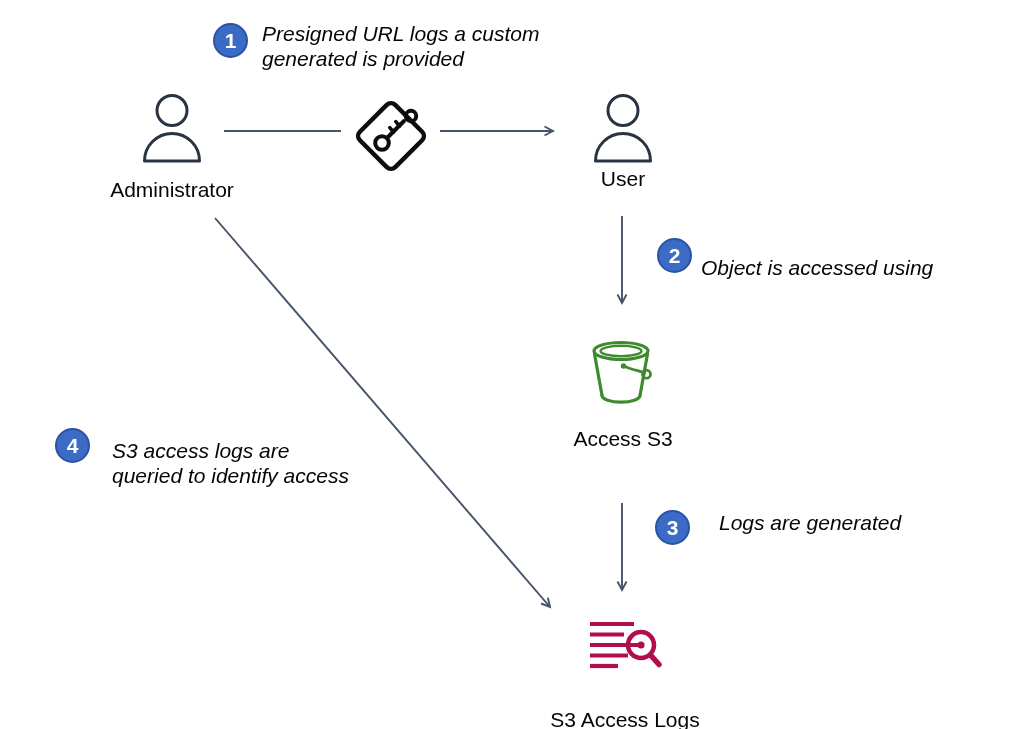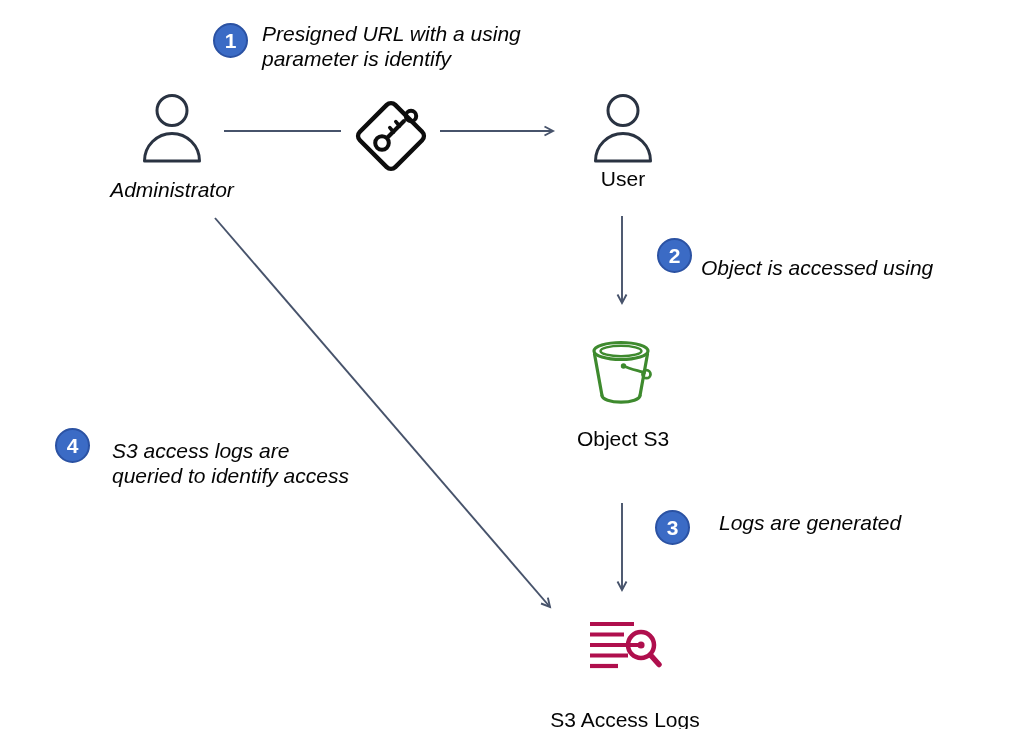--- a/index.html
+++ b/index.html
@@ -41,21 +41,21 @@
     <line x1="215" y1="218" x2="550" y2="607" stroke="#47536B" stroke-width="1.9" marker-end="url(#ah)"></line>
   </svg>
 
   <div class="node" style="left:92px;top:94px;width:160px;">
     <svg width="80" height="70" viewBox="0 0 80 70">
       <g fill="none" stroke="#2A3342" stroke-width="3" stroke-linejoin="round">
         <circle cx="40" cy="16.5" r="15"></circle>
         <path d="M12.5 67 a27.5 27.5 0 0 1 55 0 Z"></path>
       </g>
     </svg>
-    <div class="node-label" style="margin-top:13px;font-style:italic;">Administrator</div>
+    <div class="node-label" style="margin-top:13px;">Administrator</div>
   </div>
 
   <div class="icon-box" style="left:351px;top:90px;">
     <svg width="78" height="82" viewBox="0 0 78 82">
       <g stroke="#0D0D0D" fill="none" stroke-linejoin="round" stroke-linecap="round">
         <rect x="15" y="21" width="50" height="50" rx="6" transform="rotate(-45 40 46)" stroke-width="4.5"></rect>
         <circle cx="60" cy="26" r="5.2" stroke-width="4"></circle>
         <circle cx="31" cy="53" r="6.8" stroke-width="4"></circle>
         <path d="M36.5 47.5 L53 31" stroke-width="4"></path>
         <path d="M42.5 42 L38.8 37.6 M48.5 36 L44.8 31.6" stroke-width="3.6"></path>
@@ -80,21 +80,21 @@
         <ellipse cx="31" cy="11" rx="20.5" ry="5.2" stroke-width="2.4"></ellipse>
         <path d="M4.5 14 L12 55.5" stroke-width="3.2"></path>
         <path d="M57.5 14 L50 55.5" stroke-width="3.2"></path>
         <path d="M12 55.5 a19 6.6 0 0 0 38 0" stroke-width="3.2"></path>
         <circle cx="33.5" cy="26" r="2.7" fill="#3E8A2E" stroke="none"></circle>
         <path d="M33.5 26 C41 29.5 50 31 54.5 32.8" stroke-width="2.8"></path>
         <circle cx="56.5" cy="34.2" r="4" stroke-width="2.8"></circle>
       </g>
     </svg>
     <div class="node-label" style="margin-top:22px;">
-      <div>Object S3</div>
+      <div>Access S3</div>
     </div>
   </div>
 
   <div class="node" style="left:525px;top:618px;width:200px;">
     <svg width="74" height="56" viewBox="0 0 74 56">
       <g stroke="#AF0F4D" fill="none">
         <path d="M2 6 H46" stroke-width="4.2"></path>
         <path d="M2 16.5 H36" stroke-width="4.2"></path>
         <path d="M2 27 H53" stroke-width="4.2"></path>
         <path d="M2 37.5 H40" stroke-width="4.2"></path>
@@ -104,22 +104,22 @@
         <path d="M62.5 37 L71 46.5" stroke-width="5.5" stroke-linecap="round"></path>
       </g>
     </svg>
     <div class="node-label" style="margin-top:33px;">S3 Access Logs</div>
   </div>
 
   <div class="badge" style="left:213px;top:23px;">
     <span>1</span>
   </div>
   <div class="step-text" style="left:262px;top:21px;width:330px;">
-    <div>Presigned URL with a using</div>
-    <div>parameter is identify</div>
+    <div>Presigned URL logs a custom</div>
+    <div>generated is provided</div>
   </div>
 
   <div class="badge" style="left:657px;top:238px;">
     <span>2</span>
   </div>
   <div class="step-text" style="left:701px;top:235px;width:300px;margin-top:20px;">
     <div>Object is accessed using</div>
   </div>
 
   <div class="badge" style="left:655px;top:510px;">

